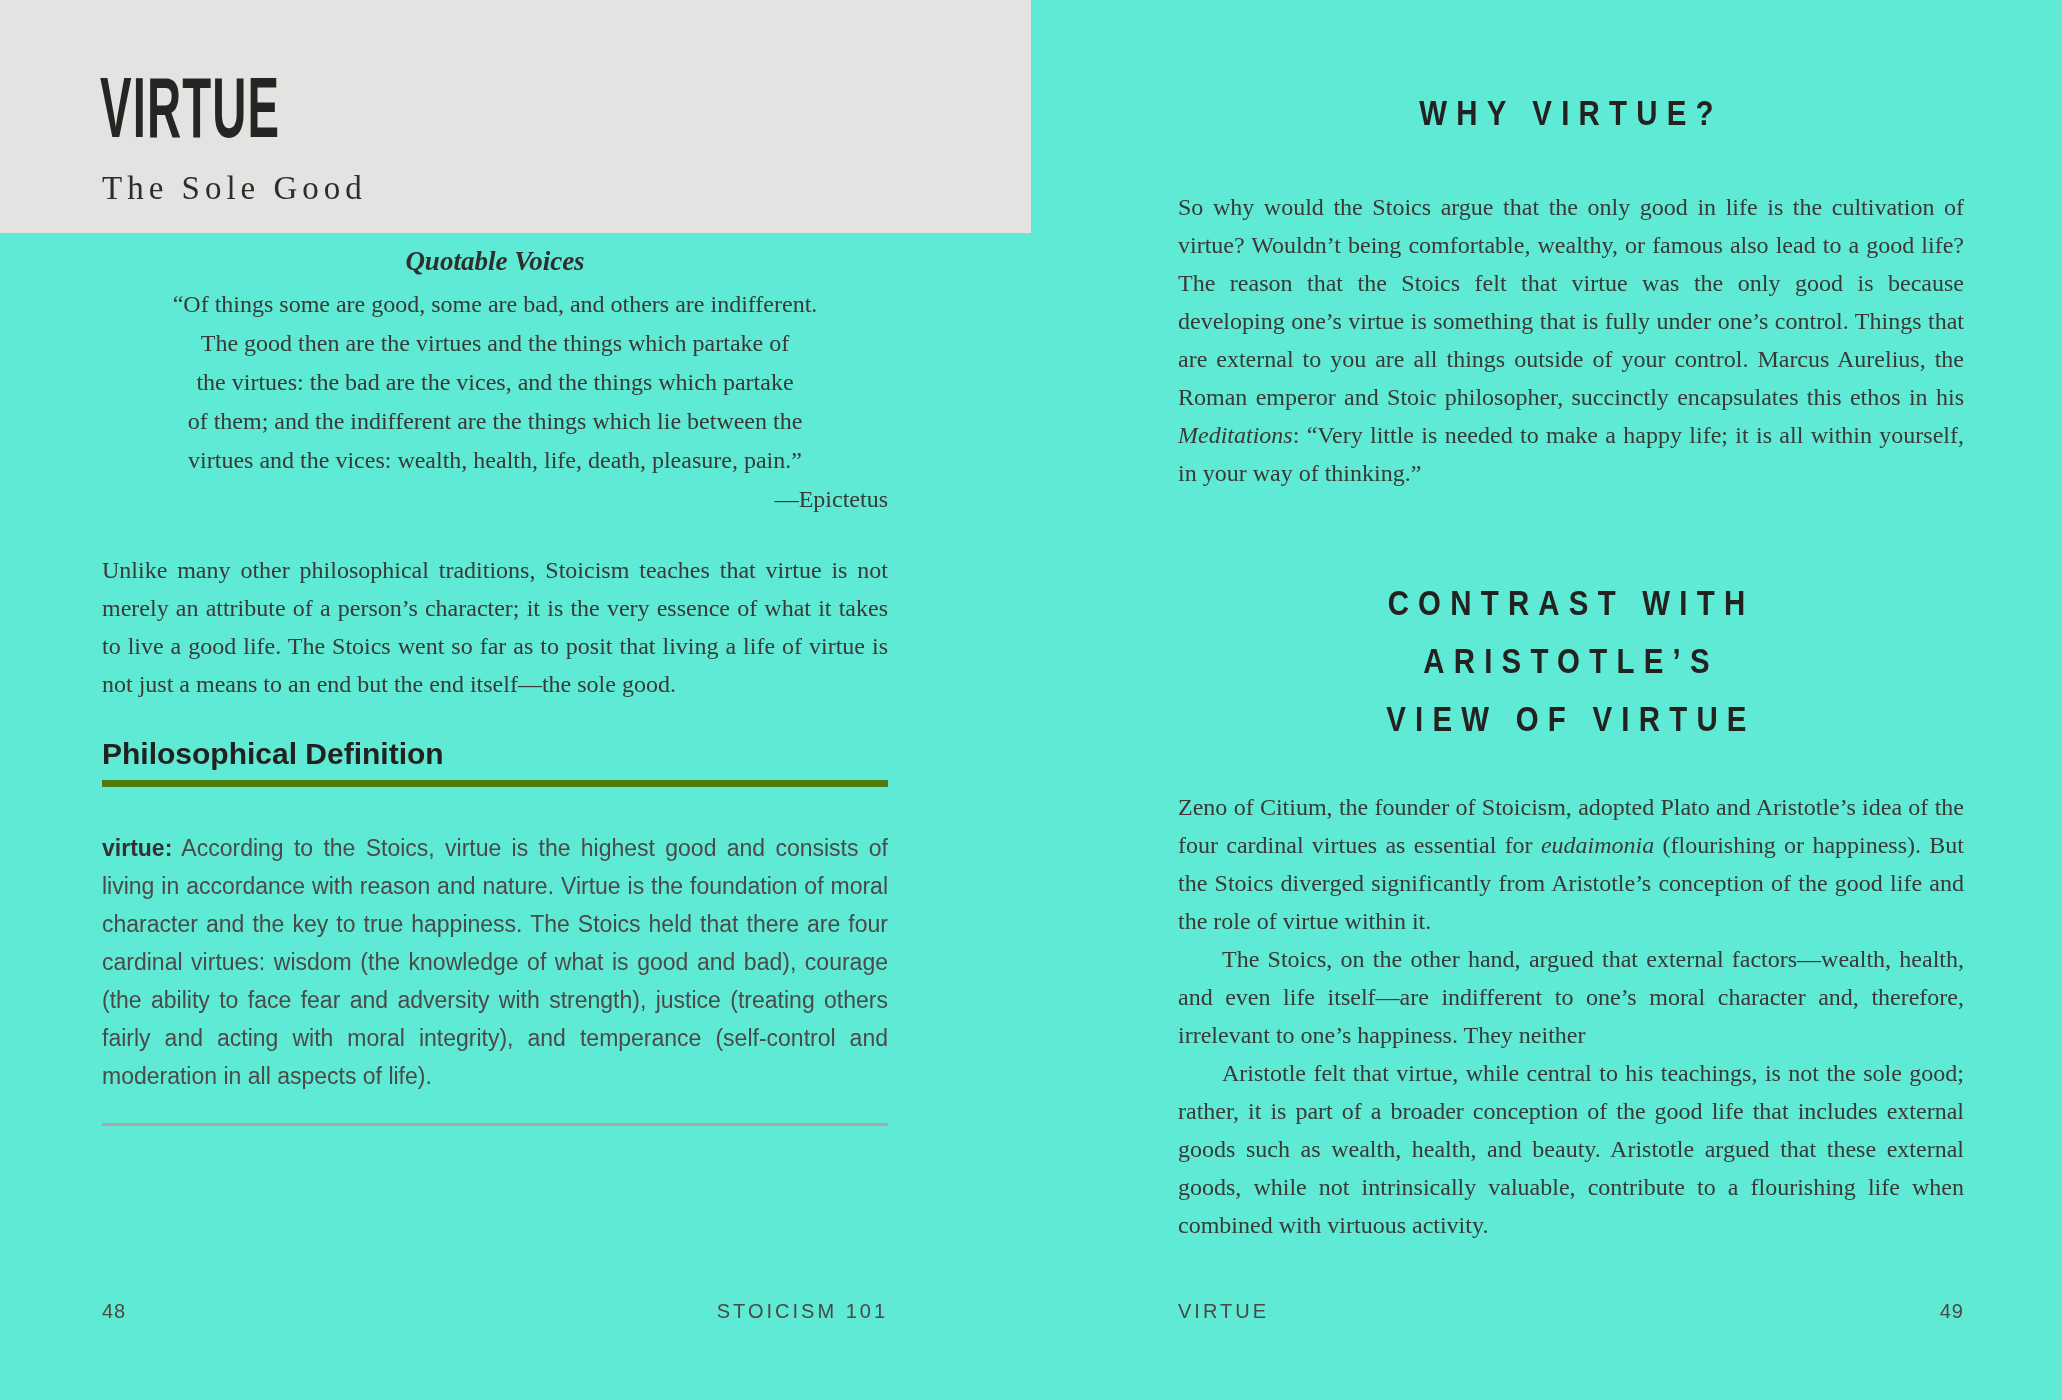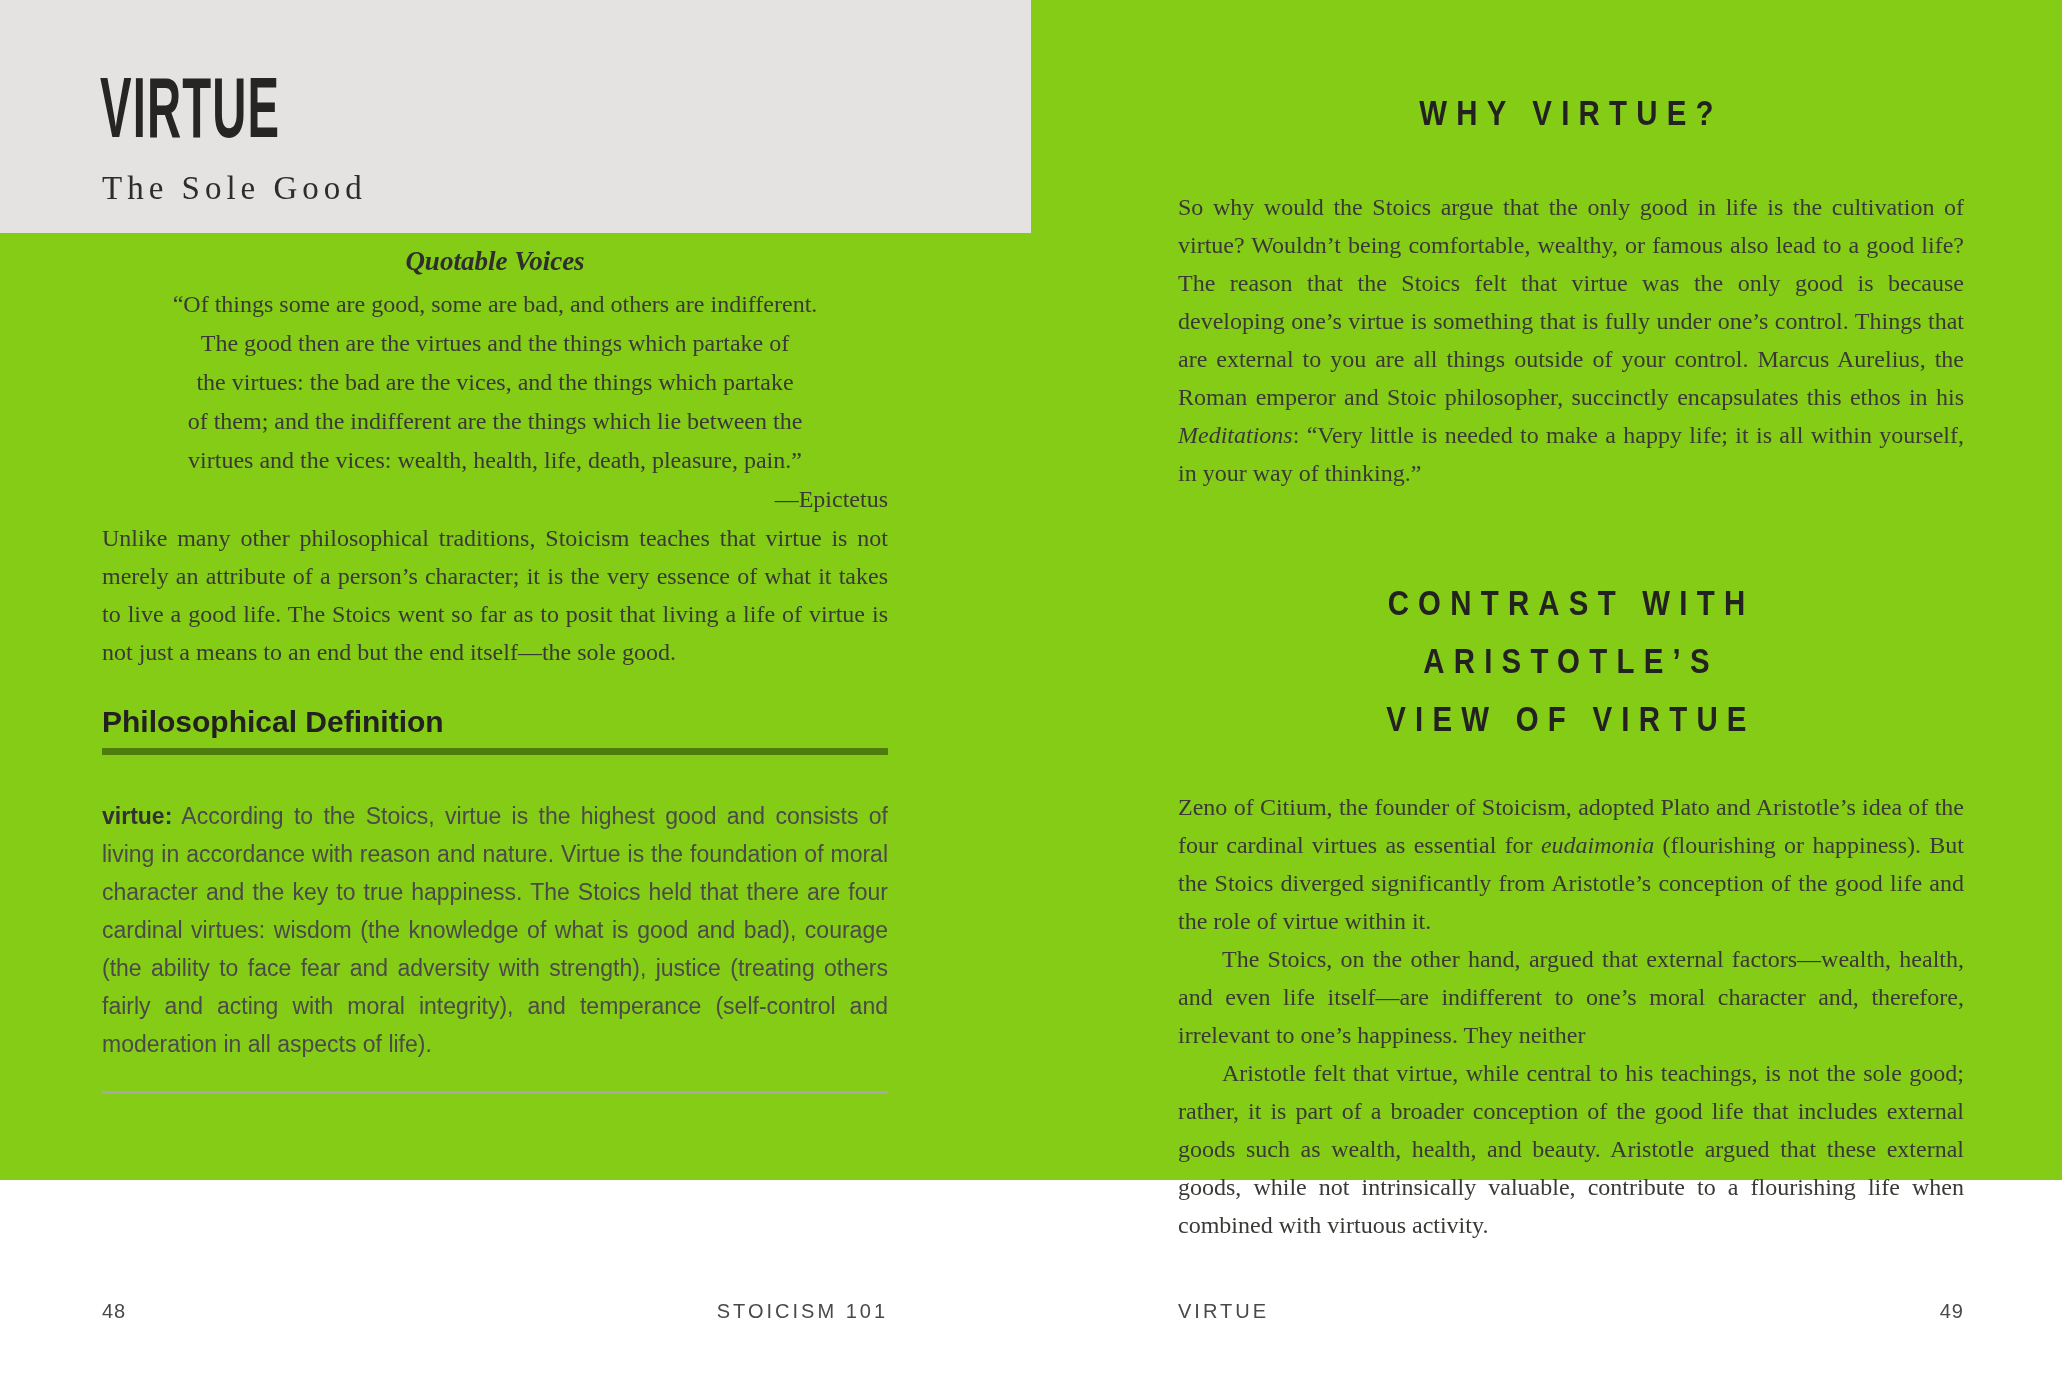--- a/index.html
+++ b/index.html
@@ -1,19 +1,19 @@
 <!DOCTYPE html>
 <html><head>
 <meta charset="utf-8">
 <style>
   * { margin: 0; padding: 0; box-sizing: border-box; }
   html, body { width: 2062px; height: 1400px; background: #ffffff; overflow: hidden; }
   body { font-family: "Liberation Serif", serif; color: #3a3936; }
 
-  .spread { position: relative; width: 2062px; height: 1180px; background: #84cc16; }
+  .spread { position: relative; width: 2062px; height: 1400px; background: #5eead4; }
 
   
   .chapter-band {
     position: absolute; left: 0; top: 0; width: 1031px; height: 233px;
     background: #e4e3e1;
   }
   .chapter-title {
     position: absolute; left: 100px; top: 64px;
     font-family: "Liberation Sans", sans-serif;
     font-weight: 800; font-size: 86px; line-height: 1;
@@ -39,21 +39,21 @@
   .quote {
     margin-top: 8px; text-align: center; white-space: pre-line;
     font-size: 24px; line-height: 39px; color: #3a3936;
   }
   .attribution {
     text-align: right; font-size: 24px; line-height: 39px; color: #3a3936;
   }
   .body-serif {
     text-align: justify; font-size: 24px; line-height: 38px; color: #3a3936;
   }
-  .intro { }
+  .intro { margin-top: 32px; }
 
   .def-heading {
     margin-top: 34px;
     font-family: "Liberation Sans", sans-serif;
     font-weight: 600; font-size: 30px; color: #222120;
     padding-bottom: 9px; border-bottom: 7px solid #4d7c0f;
   }
   .body-sans {
     margin-top: 42px; text-align: justify;
     font-family: "Liberation Sans", sans-serif;

